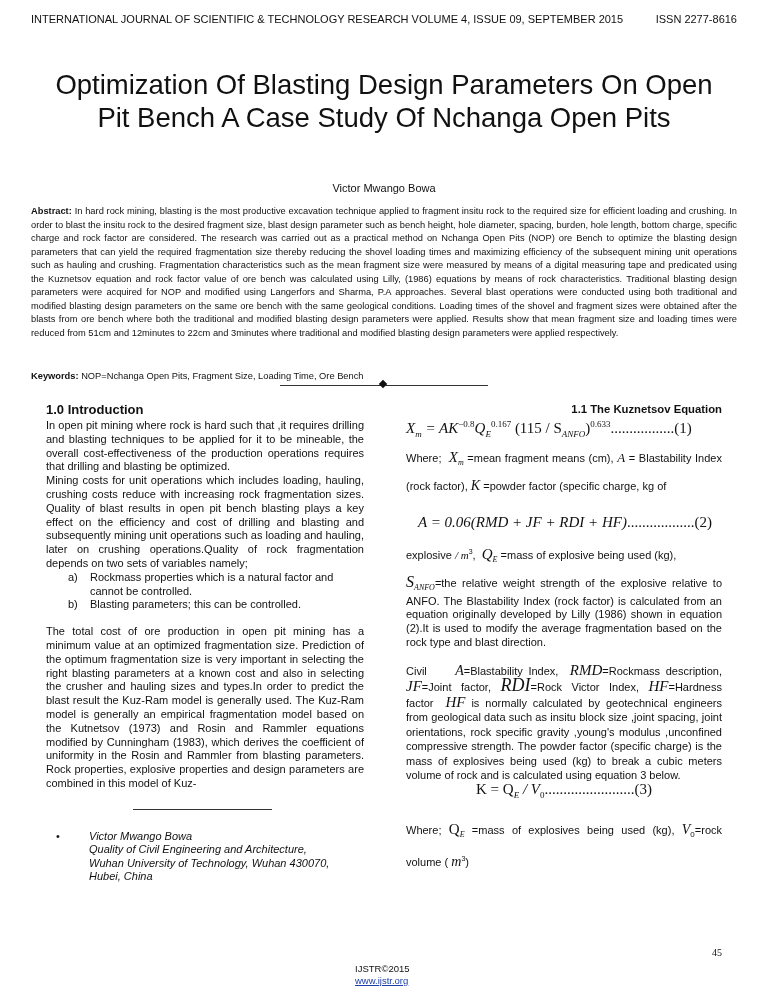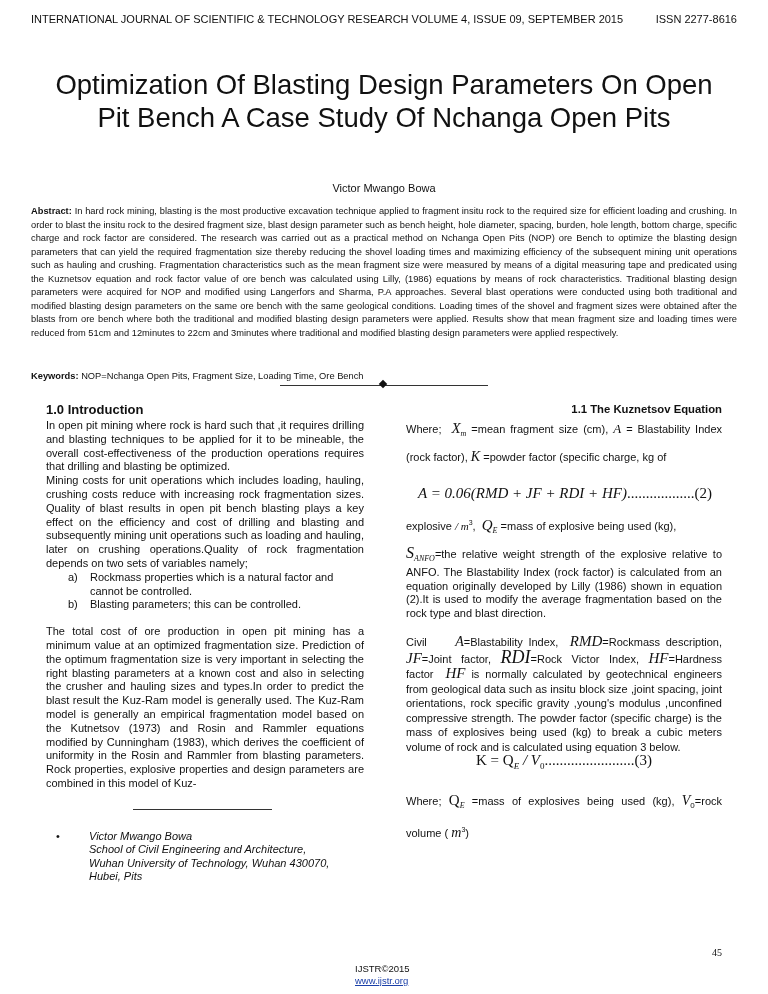--- a/index.html
+++ b/index.html
@@ -73,35 +73,40 @@
       <span>Blasting parameters; this can be controlled.</span>
     </li>
   </ul>
   <div class="gap"></div>
   <p class="j">The total cost of ore production in open pit mining has a minimum value at an optimized fragmentation size. Prediction of the optimum fragmentation size is very important in selecting the right blasting parameters at a known cost and also in selecting the crusher and hauling sizes and types.In order to predict the blast result the Kuz-Ram model is generally used. The Kuz-Ram model is generally an empirical fragmentation model based on the Kutnetsov (1973) and Rosin and Rammler equations modified by Cunningham (1983), which derives the coefficient of uniformity in the Rosin and Rammler from blasting parameters. Rock properties, explosive properties and design parameters are combined in this model of Kuz-</p>
   <div class="footnote-rule"></div>
   <div class="footnote">
     <span class="bullet">•</span>
     <div>
       <div>Victor Mwango Bowa</div>
-      <div>School of Civil Engineering and Architecture,</div>
+      <div>Quality of Civil Engineering and Architecture,</div>
       <div>Wuhan University of Technology, Wuhan 430070,</div>
-      <div>Hubei, Pits</div>
+      <div>Hubei, China</div>
     </div>
   </div>
 </div>
 
 <div class="abs col-right">
   <h3 class="subsec">1.1  The Kuznetsov Equation</h3>
 
+  <div class="eq">
+    <span class="math">X</span><sub class="math">m</sub>
+    <span class="math">= AK</span><sup>−0.8</sup><span class="math">Q</span><sub class="math">E</sub><sup>0.167</sup>
+    <span>(115 / S</span><sub class="math">ANFO</sub><span>)</span><sup>0.633</sup><span>.................(1)</span>
+  </div>
 
   <p class="j where-line">
     <span>Where;</span>&nbsp;
     <span class="math" style="font-size:15px;">X</span><sub class="math" style="font-size:8px;">m</sub>
-    <span>=mean fragment size (cm),</span>
+    <span>=mean fragment means (cm),</span>
     <span class="math" style="font-size:13px;">A</span>
     <span>= Blastability Index (rock factor),</span>
     <span class="math" style="font-size:14px;">K</span>
     <span>=powder factor (specific charge, kg of</span>
   </p>
 
   <div class="eq" style="margin:18px 0 10px 12px;">
     <span class="math">A = 0.06(RMD + JF + RDI + HF)</span><span>..................(2)</span>
   </div>
 

